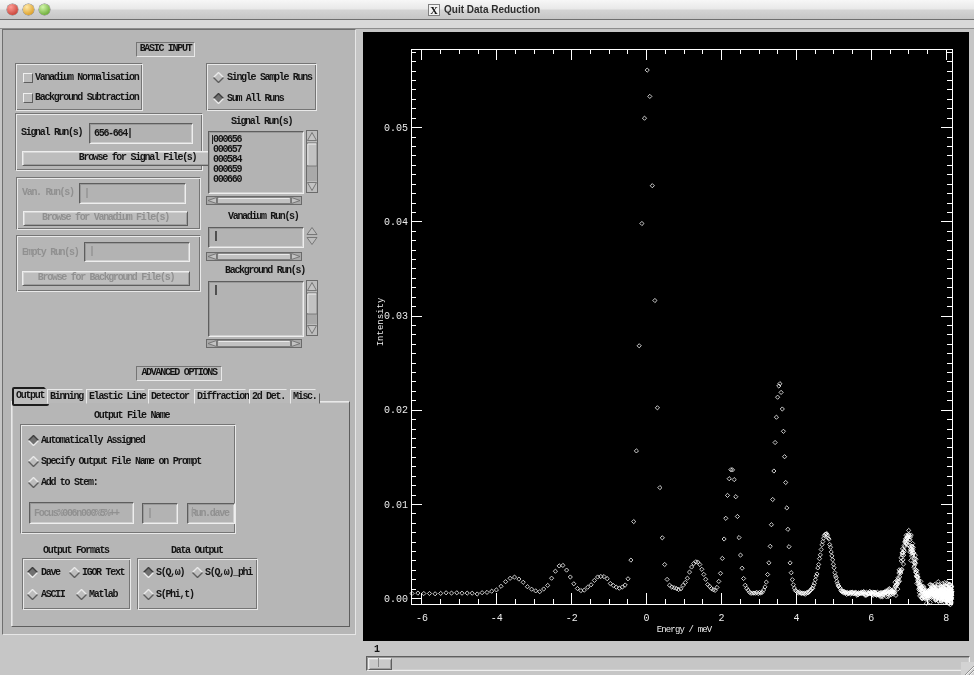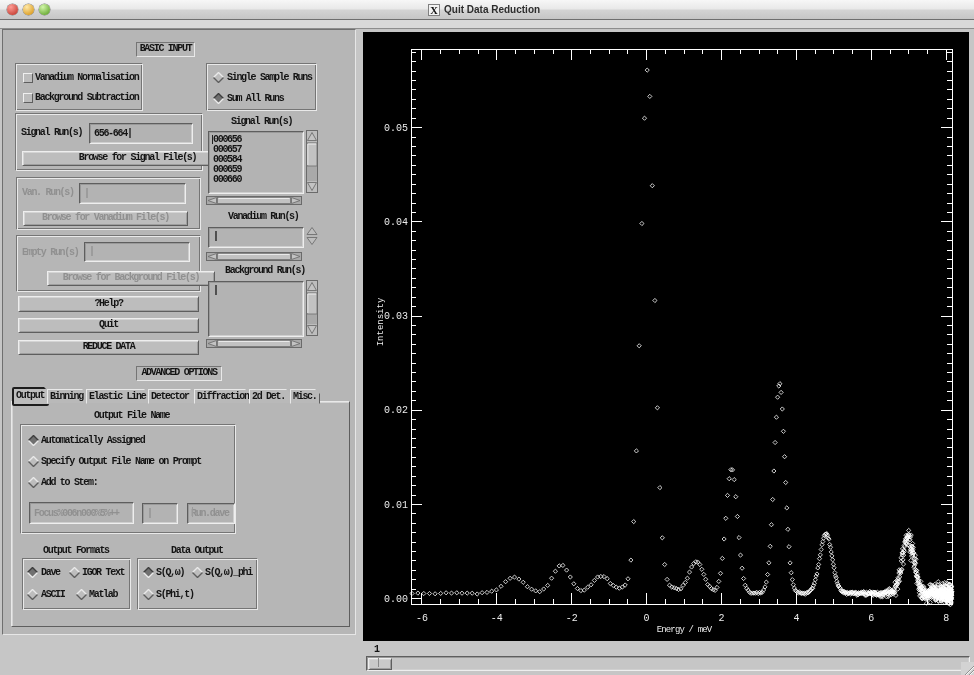--- a/index.html
+++ b/index.html
@@ -69,31 +69,22 @@
 <div class="abs td" style="left:22px;top:187px;line-height:11px;">Van. Run(s)</div>
 <div class="abs sunk" style="left:79px;top:183px;width:105px;height:19px;"></div>
 <div class="abs td" style="left:84px;top:188px;line-height:11px;">|</div>
 <div class="abs raised" style="left:23px;top:211px;width:163px;height:13px;">
       <div class="td ctr" style="line-height:12px;">Browse for Vanadium File(s)</div>
     </div>
 <div class="abs fr" style="left:16px;top:235px;width:183px;height:55px;"></div>
 <div class="abs td" style="left:22px;top:247px;line-height:11px;">Empty Run(s)</div>
 <div class="abs sunk" style="left:84px;top:242px;width:104px;height:18px;"></div>
 <div class="abs td" style="left:89px;top:246px;line-height:11px;">|</div>
-<div class="abs raised" style="left:22px;top:271px;width:166px;height:13px;margin-left:25px;">
+<div class="abs raised" style="left:22px;top:271px;width:166px;height:13px;">
       <div class="td ctr" style="line-height:12px;">Browse for Background File(s)</div>
-    </div>
-<div class="abs raised" style="left:18px;top:296px;width:179px;height:14px;">
-      <div class="t ctr" style="line-height:13px;">?Help?</div>
-    </div>
-<div class="abs raised" style="left:18px;top:318px;width:179px;height:13px;">
-      <div class="t ctr" style="line-height:12px;">Quit</div>
-    </div>
-<div class="abs raised" style="left:18px;top:340px;width:179px;height:13px;">
-      <div class="t ctr" style="line-height:12px;">REDUCE DATA</div>
     </div>
 <div class="abs t" style="left:231px;top:116px;line-height:11px;">Signal Run(s)</div>
 <div class="abs sunk" style="left:208px;top:131px;width:94px;height:61px;"></div>
 <div class="abs t ml" style="left:213px;top:135px;line-height:11px;line-height:10px;">000656
 000657
 000584
 000659
 000660</div>
 <div class="abs " style="left:212px;top:135px;width:1px;height:9px;background:#222;"></div>
 <svg class="abs" style="left:306px;top:130px" width="12" height="63">

